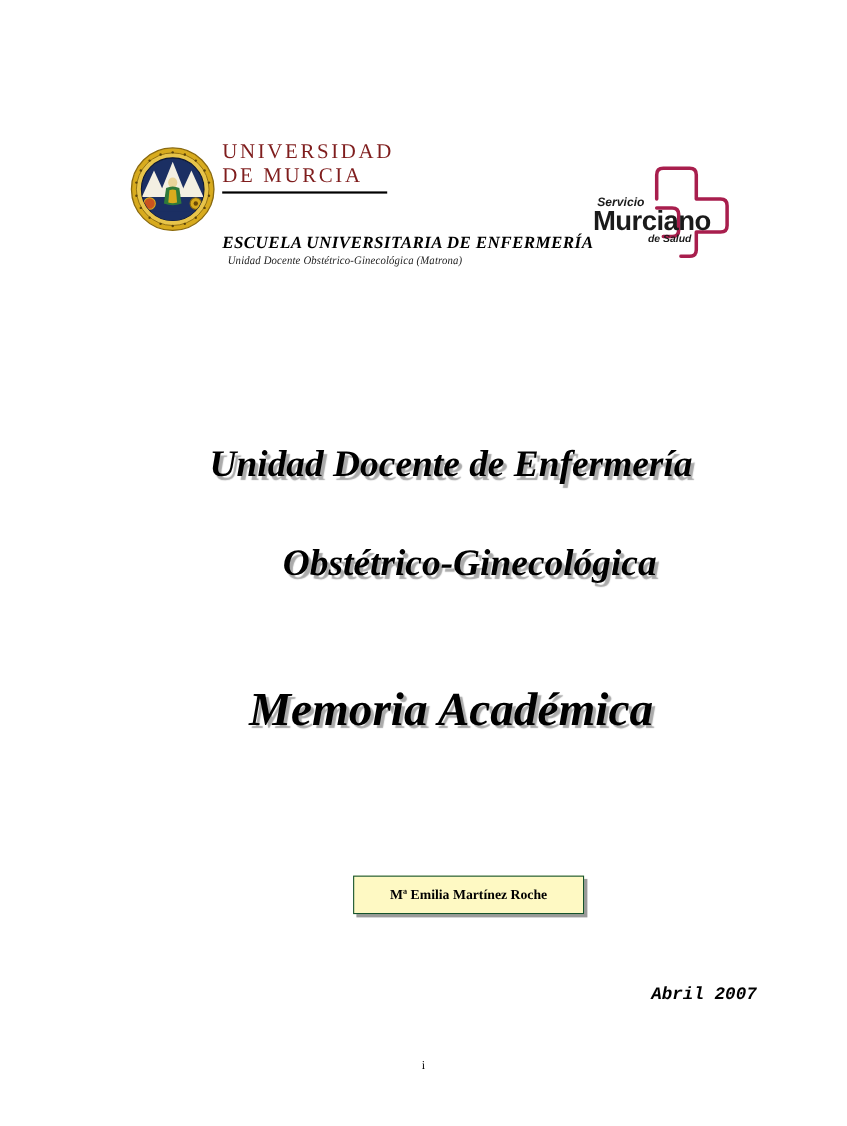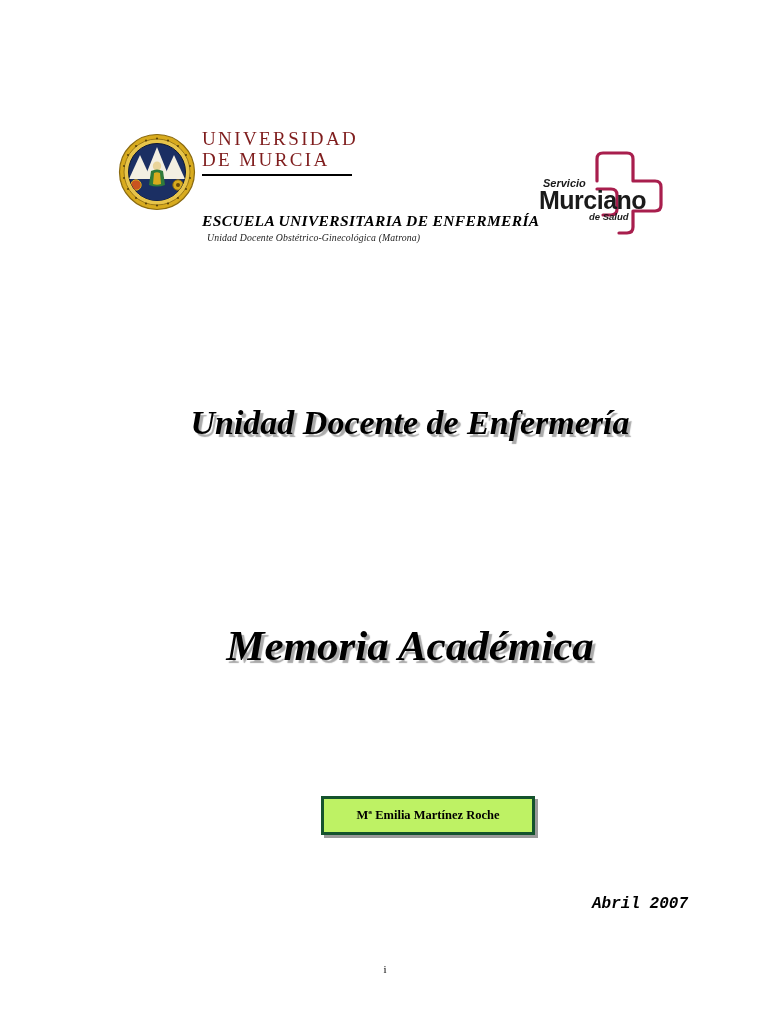--- a/index.html
+++ b/index.html
@@ -128,22 +128,22 @@
     white-space: nowrap;
   }
 
   
   .author-box {
     position: absolute;
     left: 321px;
     top: 796px;
     width: 208px;
     height: 33px;
-    border: 3px solid #14532d;
-    background: #bef264;
+    border: 1px solid #14532d;
+    background: #fef9c3;
     box-shadow: 3px 3px 0 0 #9a9a9a;
     display: flex;
     align-items: center;
     justify-content: center;
   }
   .author-name {
     font-family: "Liberation Serif", serif;
     font-size: 12.5px;
     font-weight: bold;
     color: #000000;
@@ -254,20 +254,21 @@
       </g>
 
       <text x="10" y="40" font-family="Liberation Sans, sans-serif" font-size="11" font-weight="bold" font-style="italic" fill="#1a1a1a">Servicio</text>
       <text x="6" y="62" font-family="Liberation Sans, sans-serif" font-size="25" font-weight="bold" fill="#1a1a1a" letter-spacing="-0.5">Murciano</text>
       <text x="56" y="73" font-family="Liberation Sans, sans-serif" font-size="9.5" font-weight="bold" font-style="italic" fill="#1a1a1a">de Salud</text>
     </svg>
   </div>
 
   <div class="main-title">
     <div class="tline l1">Unidad Docente de Enfermería</div>
+    <div class="tline l2">Obstétrico-Ginecológica</div>
   </div>
 
   <div class="doc-kind">Memoria Académica</div>
 
   <div class="author-box">
     <span class="author-name">Mª Emilia Martínez Roche</span>
   </div>
 
   <div class="doc-date">Abril 2007</div>
 

